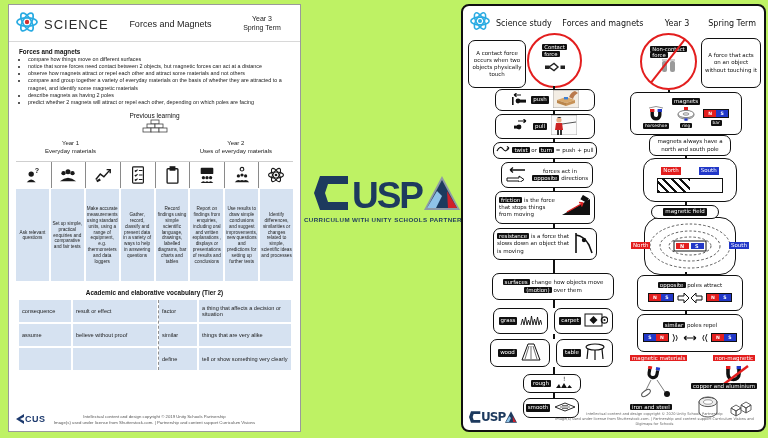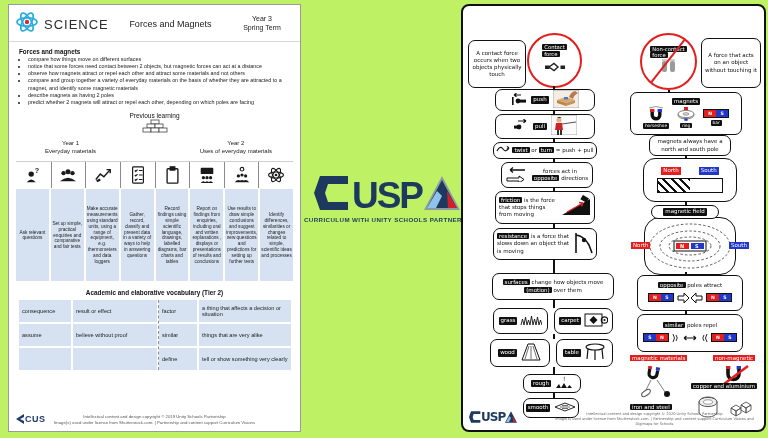--- a/index.html
+++ b/index.html
@@ -243,20 +243,36 @@
             <polygon points="18,4 33,32 3,32" fill="#1d3a5e"></polygon>
             <polygon points="3,32 12,32 18,20 13,15" fill="#8fc3e8"></polygon>
             <polygon points="24,32 33,32 23,15" fill="#d0202a"></polygon>
           </svg>
       </span>
     </div>
     <div class="cusp-tag">CURRICULUM WITH UNITY SCHOOLS PARTNERSHIP</div>
   </div>
 
   <section class="page page-right">
+    <div class="rp-header">
+      <span>
+        <svg width="22" height="22" viewBox="0 0 24 24">
+            <g fill="none" stroke="#29abe2" stroke-width="1.7">
+              <ellipse cx="12" cy="12" rx="10" ry="4.2"></ellipse>
+              <ellipse cx="12" cy="12" rx="10" ry="4.2" transform="rotate(60 12 12)"></ellipse>
+              <ellipse cx="12" cy="12" rx="10" ry="4.2" transform="rotate(120 12 12)"></ellipse>
+            </g>
+            <circle cx="12" cy="12" r="2.2" fill="#29abe2"></circle>
+          </svg>
+      </span>
+      <span class="b">Science study</span>
+      <span class="t">Forces and magnets</span>
+      <span class="y">Year 3</span>
+      <span class="s">Spring Term</span>
+    </div>
 
     <div class="box" style="left:5px;top:34px;width:58px;height:48px;padding:2px;">
       <span>A contact force occurs when two objects physically touch</span>
     </div>
     <div class="circle" style="left:64px;top:27px;width:55px;height:55px;">
       <span class="lab"><span class="hl">Contact</span><br><span class="hl">force</span></span>
       <span style="margin-top:1px;">
         <svg width="20" height="11" viewBox="0 0 20 11">
             <path d="M4 5 L9 1.5 L13 5 L9 8.5 Z" fill="none" stroke="#222" stroke-width="1.4"></path>
             <rect x="0" y="3.5" width="4.5" height="3.5" fill="#222"></rect>

